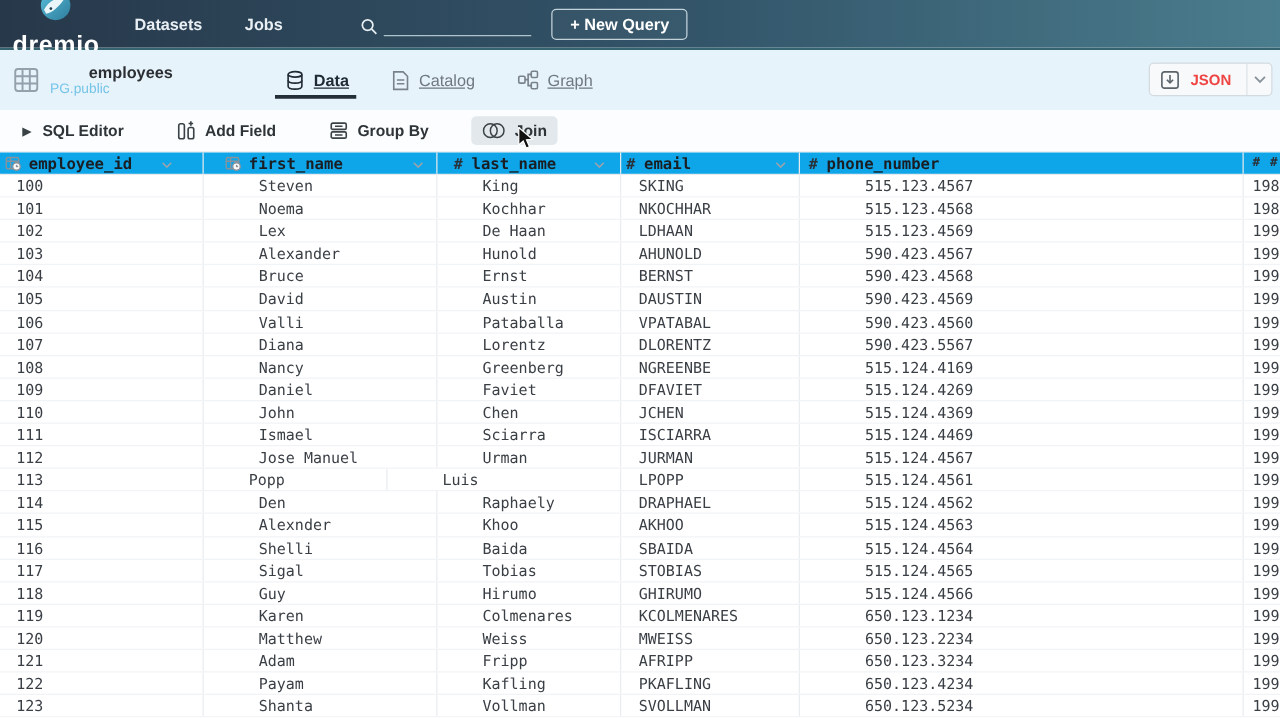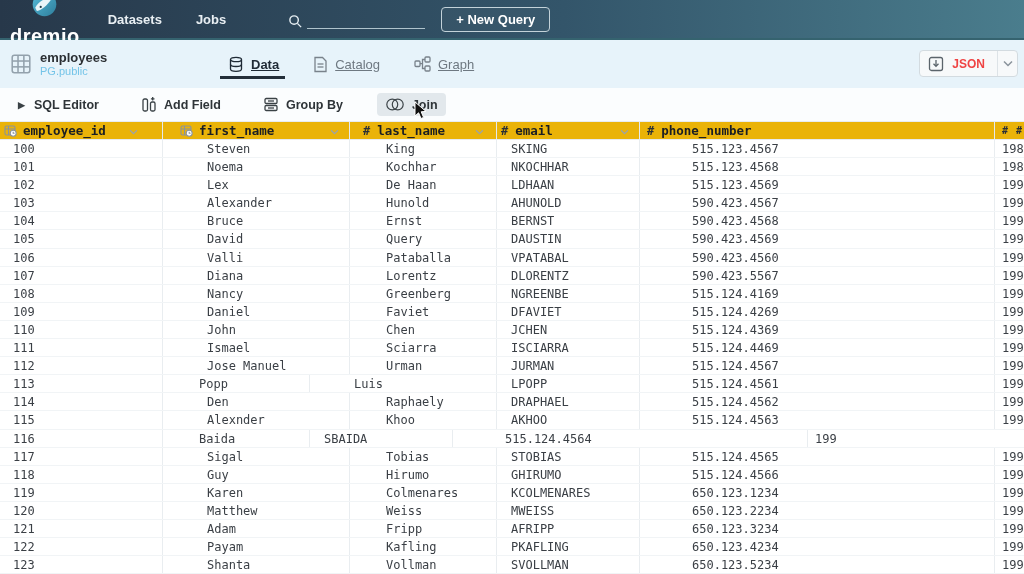--- a/index.html
+++ b/index.html
@@ -16,21 +16,21 @@
   .nav-search svg { margin-right:4px; }
   .search-input { width:118px; background:transparent; border:none; border-bottom:1px solid #AFC3CC;
     color:#fff; font-size:12px; padding:2px 0; outline:none; }
   .new-query-btn { margin-left:16px; color:#fff; font-size:13px; font-weight:600;
     border:1px solid #C3D2D9; border-radius:4px; padding:4px 14px; background:rgba(255,255,255,0.03); cursor:pointer; }
   .accent-line { height:2px; background:#35636F; }
 
   
   .subheader { height:48px; background:#E7F3FA; position:relative; display:flex; align-items:center; padding:0 8px; }
   .ds-icon { color:#93A1AC; margin:0 8px 0 2px; }
-  .ds-title { font-size:13px; font-weight:bold; color:#2B2F33; line-height:15px; }
+  .ds-title { font-size:13px; font-weight:bold; color:#2B2F33; line-height:15px;margin-left:31px; }
   .ds-path { font-size:11px; color:#74C4E8; line-height:13px; }
   .tabs { position:absolute; left:228px; top:0; height:48px; display:flex; align-items:center; gap:34px; }
   .tab { display:flex; align-items:center; gap:7px; height:30px; font-size:13px; color:#6E7881; cursor:pointer; position:relative;text-decoration:underline; }
   .tab.active { color:#1F2A35; font-weight:bold; }
   .tab.active .underline { position:absolute; left:-8px; right:-6px; bottom:0; height:3px; background:#232E39; }
   .export-group { position:absolute; right:6px; top:10px; display:flex; align-items:center;
     border:1px solid #D3DBE0; border-radius:4px; background:#F7F9FA; height:27px; }
   .export-main { display:flex; align-items:center; gap:8px; padding:0 12px 0 8px; cursor:pointer;
     font-size:12px; font-weight:600; color:#ef4444; height:100%; }
   .export-caret { width:20px; height:100%; display:flex; align-items:center; justify-content:center;
@@ -39,21 +39,21 @@
   
   .toolbar { height:34px; background:#FBFDFE; border-bottom:1px solid #E8ECEF;
     display:flex; align-items:center; padding:0 10px; gap:26px; }
   .tool { display:flex; align-items:center; gap:7px; font-size:12.5px; font-weight:bold; color:#2E3438; cursor:pointer; padding:4px 8px; border-radius:4px; position:relative; }
   .tool .tri { font-size:9px; color:#3A4246; margin-right:2px; }
   .tool.hovered { background:#E2E8EC; }
   .cursor-overlay { position:absolute; left:37px; top:9px; }
 
   
   .grid { font-family:"DejaVu Sans Mono", monospace; }
-  .grid-header { display:flex; height:18px; background:#eab308; border-bottom:1px solid #E7EBEE; }
+  .grid-header { display:flex; height:18px; background:#0ea5e9; border-bottom:1px solid #E7EBEE; }
   .hcell { display:flex; align-items:center; font-size:12.5px; font-weight:bold; color:#1A1E23;
     border-right:1px solid #E4E9ED; overflow:hidden; white-space:nowrap; cursor:pointer; }
   .hcell .type-ico { margin-right:6px; color:#8A939B; flex:0 0 auto; }
   .hcell .hash { font-weight:bold; color:#2A3036; font-size:12px; margin-right:7px; }
   .hcell .chev { margin-left:auto; color:#9AA3AB; flex:0 0 auto; }
   .c0{width:163px; padding-left:4px;} .c1{width:187px; padding-left:17px;}
   .c2{width:147px; padding-left:13px;} .c3{width:143px; padding-left:4px;}
   .c4{width:355px; padding-left:7px;} .c5{flex:1; padding-left:7px; border-right:none;}
   .chev-m0{margin-right:24px;} .chev-m1{margin-right:10px;} .chev-m2{margin-right:12px;} .chev-m3{margin-right:10px;}
   .grid-body .trow { display:flex; height:18.1px; border-bottom:1px solid #F1F4F6; }
@@ -311,21 +311,21 @@
         <div class="tcell v0">104</div>
         <div class="tcell v1">Bruce</div>
         <div class="tcell v2">Ernst</div>
         <div class="tcell v3">BERNST</div>
         <div class="tcell v4">590.423.4568</div>
         <div class="tcell v5">199</div>
       </div>
       <div class="trow">
         <div class="tcell v0">105</div>
         <div class="tcell v1">David</div>
-        <div class="tcell v2">Query</div>
+        <div class="tcell v2">Austin</div>
         <div class="tcell v3">DAUSTIN</div>
         <div class="tcell v4">590.423.4569</div>
         <div class="tcell v5">199</div>
       </div>
       <div class="trow">
         <div class="tcell v0">106</div>
         <div class="tcell v1">Valli</div>
         <div class="tcell v2">Pataballa</div>
         <div class="tcell v3">VPATABAL</div>
         <div class="tcell v4">590.423.4560</div>
@@ -398,20 +398,21 @@
       <div class="trow">
         <div class="tcell v0">115</div>
         <div class="tcell v1">Alexnder</div>
         <div class="tcell v2">Khoo</div>
         <div class="tcell v3">AKHOO</div>
         <div class="tcell v4">515.124.4563</div>
         <div class="tcell v5">199</div>
       </div>
       <div class="trow">
         <div class="tcell v0">116</div>
+        <div class="tcell v1">Shelli</div>
         <div class="tcell v2">Baida</div>
         <div class="tcell v3">SBAIDA</div>
         <div class="tcell v4">515.124.4564</div>
         <div class="tcell v5">199</div>
       </div>
       <div class="trow">
         <div class="tcell v0">117</div>
         <div class="tcell v1">Sigal</div>
         <div class="tcell v2">Tobias</div>
         <div class="tcell v3">STOBIAS</div>

